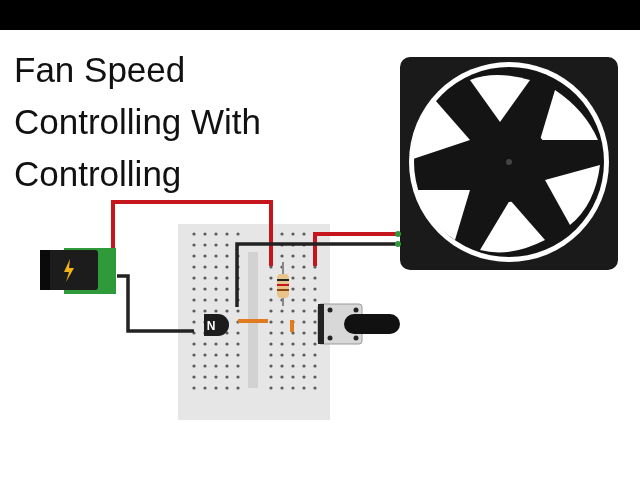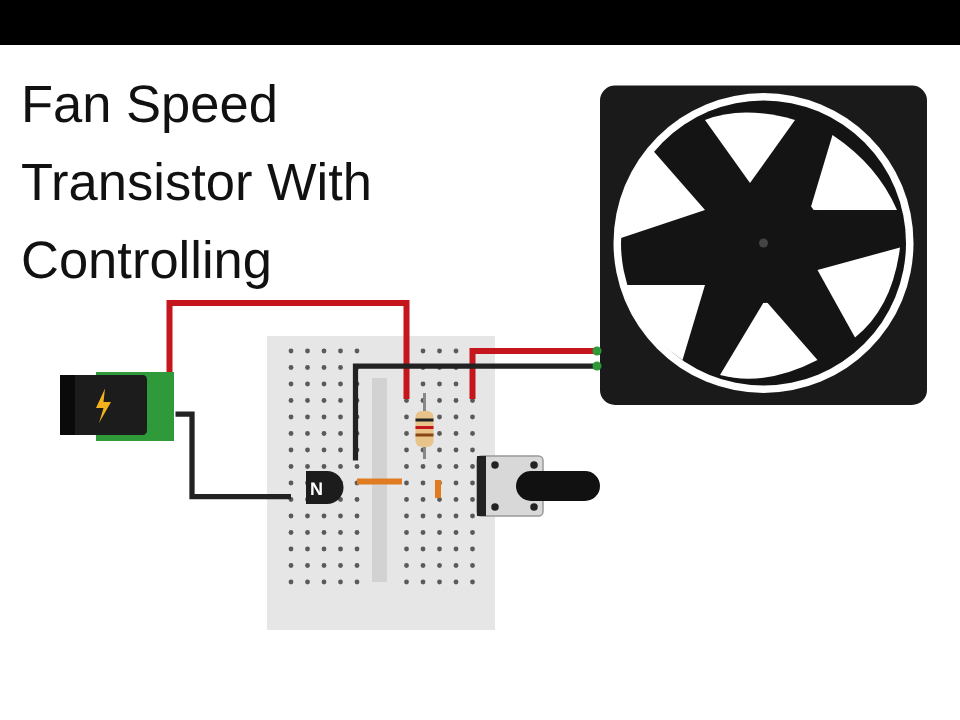--- a/index.html
+++ b/index.html
@@ -7,21 +7,21 @@
   .canvas { position: absolute; left: 0; top: 30px; width: 640px; height: 476px; background: #fff; }
   .title { position: absolute; left: 14px; top: 14px; font-size: 35px; line-height: 52px; color: #111; }
   svg { position: absolute; left: 0; top: 0; }
 </style>
 </head>
 <body>
 
 <div class="canvas">
   <div class="title">
     <div>Fan Speed</div>
-    <div>Transistor With</div>
+    <div>Controlling With</div>
     <div>Controlling</div>
   </div>
 
   <svg width="640" height="420" viewBox="0 30 640 420">
 
     <g>
       <rect x="178" y="224" width="152" height="196" fill="#e6e6e6"></rect>
       <rect x="248" y="252" width="10" height="136" fill="#d2d2d2"></rect>
       <g fill="#666" id="holes">
         

